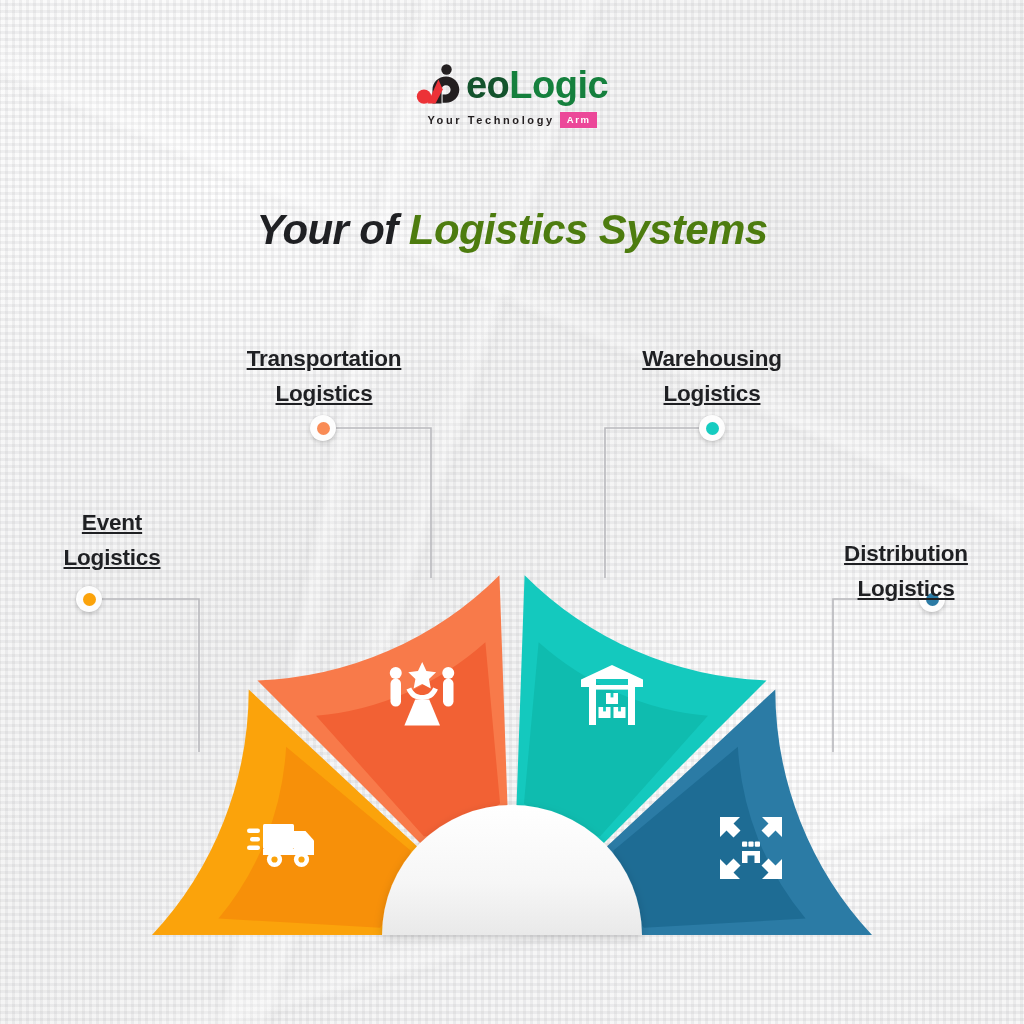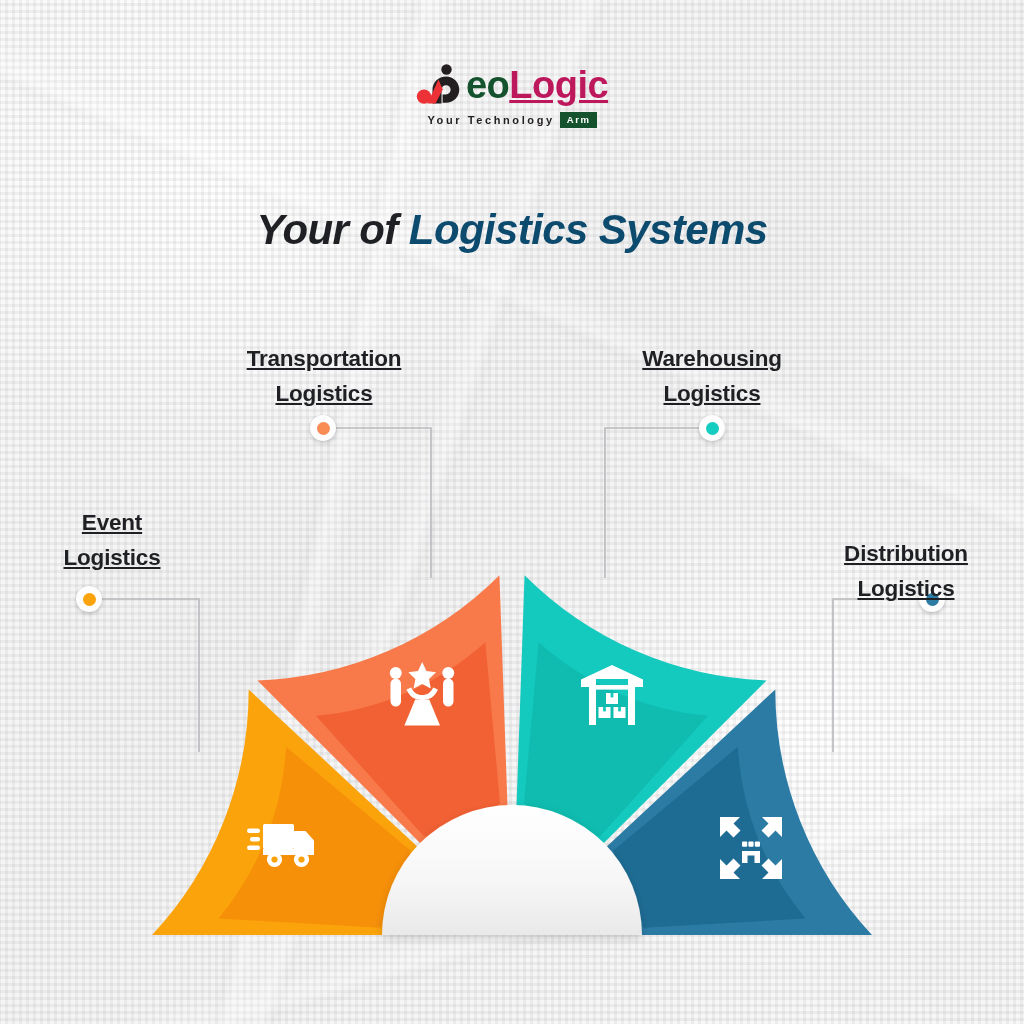--- a/index.html
+++ b/index.html
@@ -45,32 +45,32 @@
   }
 
   
   .logo{position:absolute;left:0;right:0;top:62px;height:78px;display:flex;
         flex-direction:column;align-items:center;justify-content:flex-start;}
   .logo-row{display:flex;align-items:center;height:46px;}
   .logo-mark{position:relative;width:52px;height:44px;}
   .logo-text{font-size:38px;font-weight:700;letter-spacing:-.5px;line-height:1;
              margin-left:-2px;}
   .logo-text .t-red{color:#14532d;}
-  .logo-text .t-dark{color:#be185d;text-decoration:underline;}
+  .logo-text .t-dark{color:#15803d;}
   .logo-tag{display:flex;align-items:center;margin-top:4px;}
   .logo-tag .tag-word{font-size:11px;font-weight:700;color:#231f20;letter-spacing:2.6px;}
-  .logo-tag .tag-badge{background:#14532d;color:#fff;font-size:9.5px;font-weight:700;
+  .logo-tag .tag-badge{background:#ec4899;color:#fff;font-size:9.5px;font-weight:700;
     letter-spacing:1.6px;padding:2px 6px 2.5px 7px;margin-left:5px;}
 
   
   .heading{position:absolute;left:0;right:0;top:207px;text-align:center;
     font-size:42px;font-weight:700;font-style:italic;letter-spacing:-.6px;
     line-height:1.1;}
   .heading .h-dark{color:#1f2023;}
-  .heading .h-red{color:#0c4a6e;font-style:italic;}
+  .heading .h-red{color:#4d7c0f;font-style:italic;}
 
   
   .label{position:absolute;font-size:22.5px;font-weight:700;color:#1f2023;
     line-height:1.55;letter-spacing:-.2px;white-space:pre-line;}
   .label.c{text-align:center;text-decoration:underline;}
 
   #label-transportation{left:184px;top:342px;width:280px;}
   #label-warehousing{left:572px;top:342px;width:280px;}
   #label-event{left:12px;top:506px;width:200px;text-align:center;}
   #label-distribution{left:806px;top:506px;width:200px;text-align:center;margin-top:31px;}

